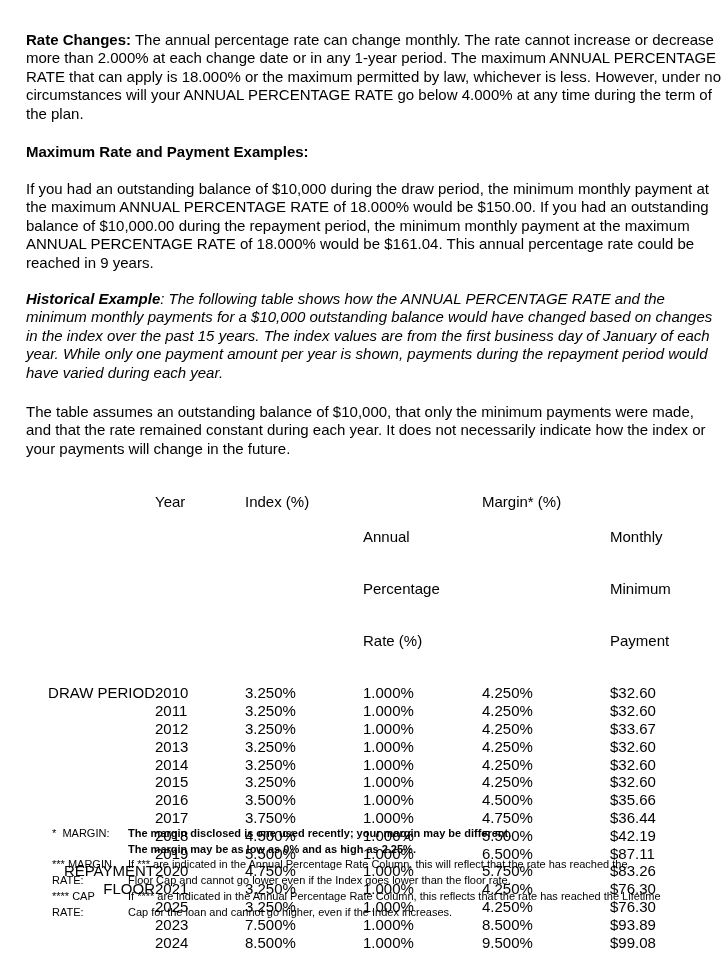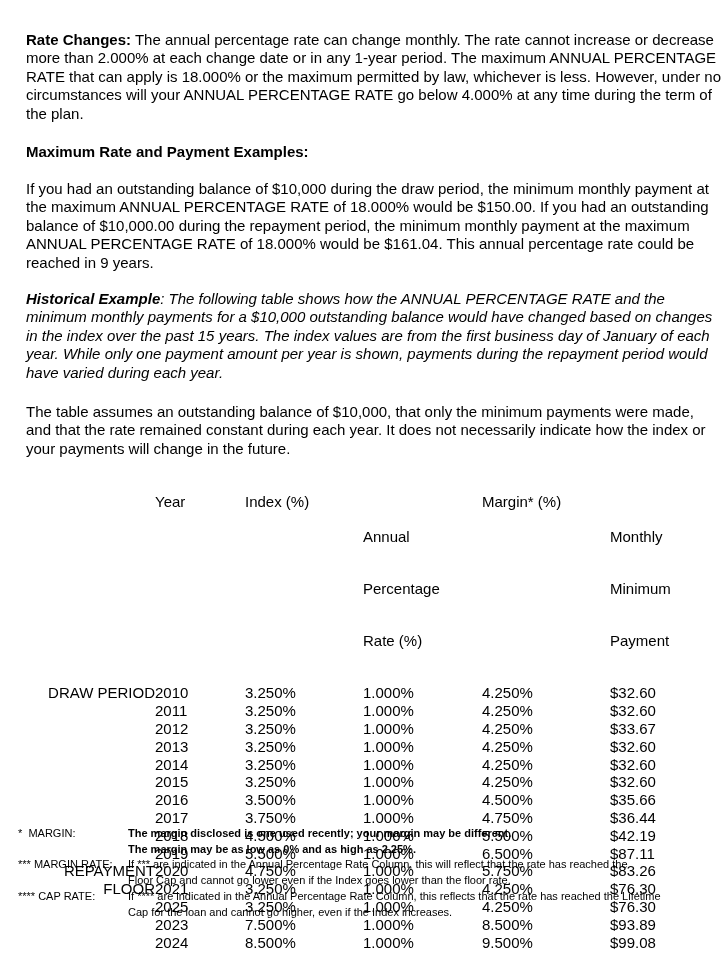--- a/index.html
+++ b/index.html
@@ -25,21 +25,21 @@
   .trow, #table-header-row { display: grid; grid-template-columns: 137px 90px 118px 119px 128px auto; }
   #table-header-row { line-height: 17.4px; }
   #table-header-row .hcell { white-space: pre; }
   .trow { line-height: 17.8px; height: 17.8px; }
   .tcell { white-space: nowrap; }
   .c0 { text-align: right; }
 
   
   #footnotes { position: absolute; left: 18px; top: 826px; width: 700px; font-size: 11px; }
   .fn { display: grid; grid-template-columns: 110px 1fr; }
-  .fn-label { white-space: pre-wrap; line-height: 15.7px; }
+  .fn-label { white-space: pre-wrap; line-height: 15.7px; margin-left: 34px; }
   .fn-lines div { line-height: 15.7px; }
   .bold-lines div { font-weight: bold; }
 </style>
 </head>
 <body>
 
 <p class="block" id="para-rate-changes"><span class="lead-bold">Rate Changes:</span><span> The annual percentage rate can change monthly. The rate cannot increase or decrease more than 2.000% at each change date or in any 1-year period. The maximum ANNUAL PERCENTAGE RATE that can apply is 18.000% or the maximum permitted by law, whichever is less. However, under no circumstances will your ANNUAL PERCENTAGE RATE go below 4.000% at any time during the term of the plan.</span></p>
 
 <p class="block" id="heading-max-rate">Maximum Rate and Payment Examples:</p>
 

